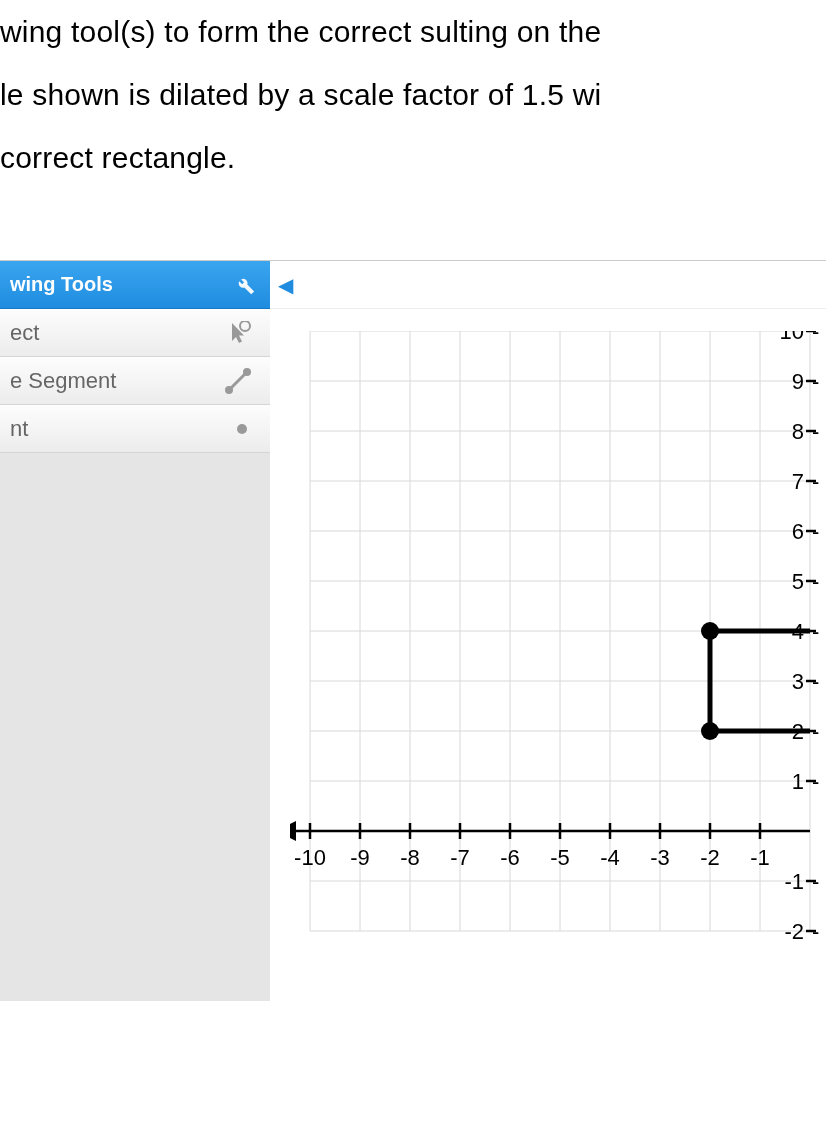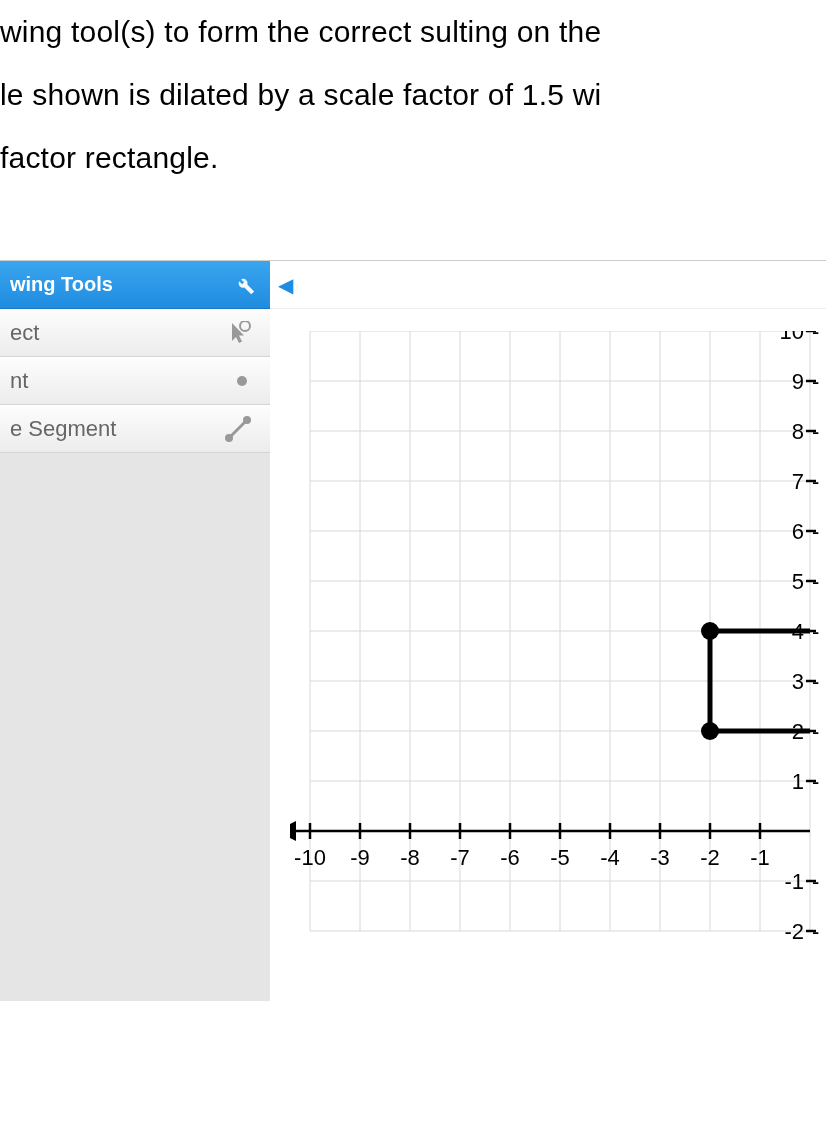--- a/index.html
+++ b/index.html
@@ -110,62 +110,62 @@
   .shape-line { stroke: #000; stroke-width: 5; }
   .shape-point { fill: #000; }
   .arrowhead { fill: #000; }
 </style>
 </head>
 <body>
 
 <div class="question-area">
   <div class="question-line">wing tool(s) to form the correct sulting on the</div>
   <div class="question-line">le shown is dilated by a scale factor of 1.5 wi</div>
-  <div class="question-line">factor rectangle.</div>
+  <div class="question-line">correct rectangle.</div>
 </div>
 
 <div class="widget">
 
   <div class="sidebar">
     <div class="sidebar-header">
       <span>wing Tools</span>
       <span class="wrench">
         <svg width="22" height="22" viewBox="0 0 24 24">
             <path fill="#fff" d="M22 19l-7.5-7.5c.6-1.6.2-3.5-1.1-4.8-1.5-1.5-3.8-1.8-5.6-.8l3.2 3.2-2.1 2.1L5.7 8c-1 1.8-.7 4.1.8 5.6 1.3 1.3 3.2 1.7 4.8 1.1L18.8 22 22 19z"></path>
           </svg>
       </span>
     </div>
 
     <div class="tool-item">
       <span>ect</span>
       <span class="tool-icon">
         <svg width="24" height="24" viewBox="0 0 24 24">
             <path fill="#999" d="M4 2l0 18 4-4 3 6 3-1.5-3-6 5 0z"></path>
             <circle cx="17" cy="5" r="5" fill="none" stroke="#999" stroke-width="2"></circle>
-          </svg>
-      </span>
-    </div>
-
-    <div class="tool-item">
-      <span>nt</span>
-      <span class="tool-icon">
-        <svg width="20" height="20" viewBox="0 0 20 20">
-            <circle cx="10" cy="10" r="5" fill="#999"></circle>
           </svg>
       </span>
     </div>
 
     <div class="tool-item">
       <span>e Segment</span>
       <span class="tool-icon">
         <svg width="28" height="28" viewBox="0 0 28 28">
           <line x1="5" y1="23" x2="23" y2="5" stroke="#999" stroke-width="3"></line>
           <circle cx="5" cy="23" r="4" fill="#999"></circle>
           <circle cx="23" cy="5" r="4" fill="#999"></circle>
         </svg>
+      </span>
+    </div>
+
+    <div class="tool-item">
+      <span>nt</span>
+      <span class="tool-icon">
+        <svg width="20" height="20" viewBox="0 0 20 20">
+            <circle cx="10" cy="10" r="5" fill="#999"></circle>
+          </svg>
       </span>
     </div>
   </div>
 
   <div class="canvas-area">
     <div class="canvas-header">
       <span class="collapse-arrow">◀</span>
     </div>
 
     <div class="plot-wrap">

